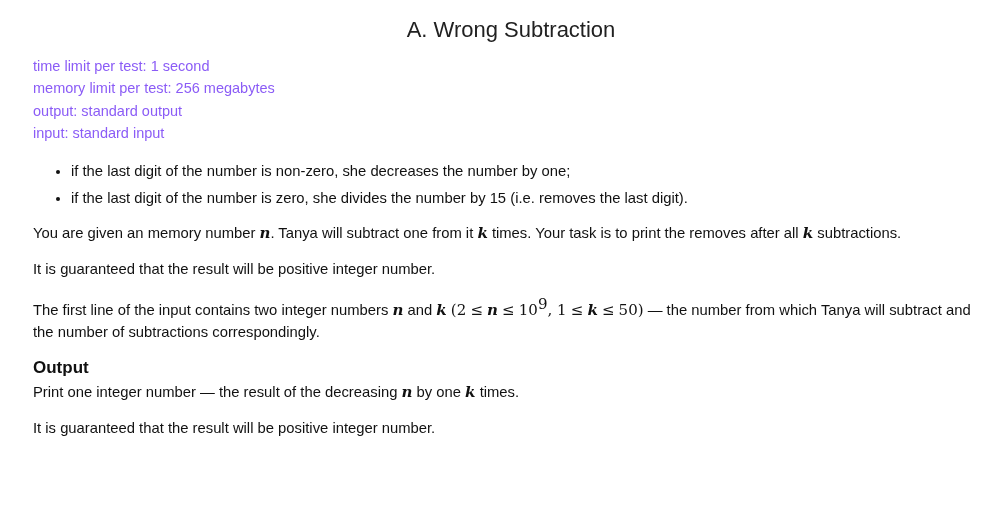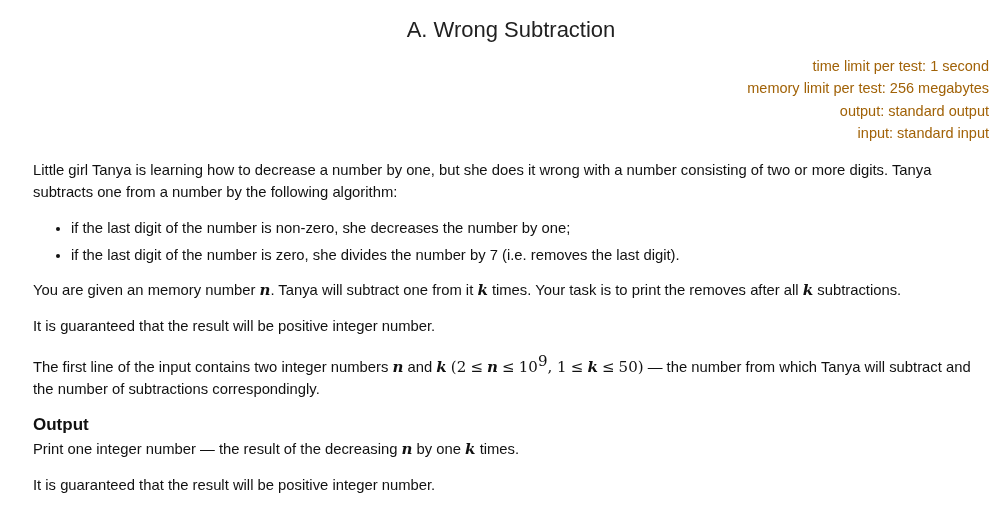--- a/index.html
+++ b/index.html
@@ -23,23 +23,23 @@
   }
   .problem-title {
     text-align: center;
     font-size: 22px;
     font-weight: 400;
     color: #212121;
     margin: 16px 0 10px 0;
     line-height: 1.3;
   }
   .limits {
-    text-align: right;
+    text-align: left;
     font-size: 14.5px;
-    color: #a16207;
+    color: #8b5cf6;
     line-height: 1.55;
   }
   .limits div {
     margin: 0;
   }
   .statement {
     margin-top: 16px;
     font-size: 14.8px;
     line-height: 1.45;
     color: #111111;
@@ -88,25 +88,24 @@
 
   <div class="limits">
     <div>time limit per test: 1 second</div>
     <div>memory limit per test: 256 megabytes</div>
     <div>output: standard output</div>
     <div>input: standard input</div>
   </div>
 
   <div class="statement">
 
-    <p>Little girl Tanya is learning how to decrease a number by one, but she does it wrong with a number consisting of two or more digits. Tanya subtracts one from a number by the following algorithm:</p>
 
     <ul>
       <li>if the last digit of the number is non-zero, she decreases the number by one;</li>
-      <li>if the last digit of the number is zero, she divides the number by 7 (i.e. removes the last digit).</li>
+      <li>if the last digit of the number is zero, she divides the number by 15 (i.e. removes the last digit).</li>
     </ul>
 
     <p>
       <span>You are given an memory number</span>
       <span class="math">n</span><span>. Tanya will subtract one from it</span>
       <span class="math">k</span><span> times. Your task is to print the removes after all</span>
       <span class="math">k</span><span> subtractions.</span>
     </p>
 
     <p>It is guaranteed that the result will be positive integer number.</p>

